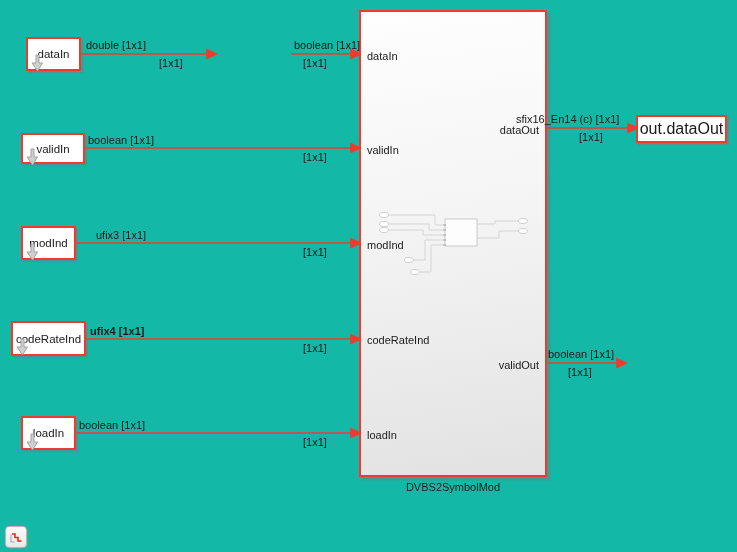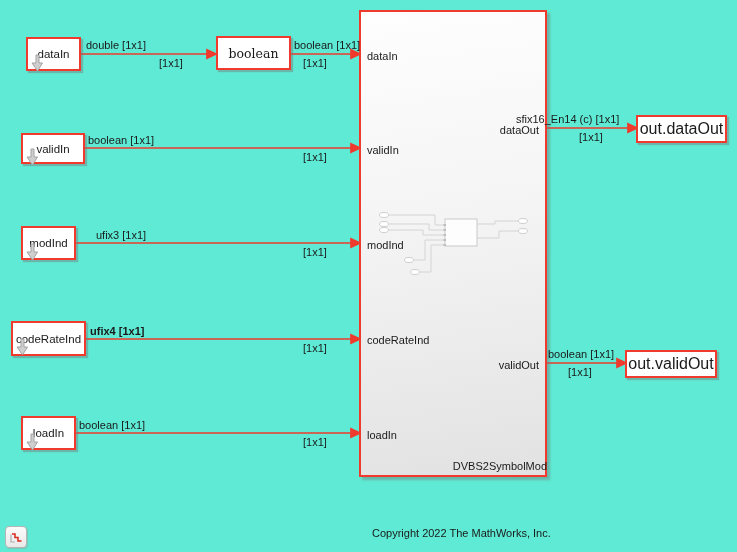--- a/index.html
+++ b/index.html
@@ -1,16 +1,16 @@
 <!DOCTYPE html>
 <html><head>
 <meta charset="utf-8">
 <style>
   html,body{margin:0;padding:0;background:#fff;}
-  #canvas{position:relative;width:737px;height:552px;background:#5eead4;
+  #canvas{position:relative;width:737px;height:552px;background:#14b8a6;
           font-family:"Liberation Sans",sans-serif;color:#1a1a1a;overflow:hidden;}
   #wires{position:absolute;left:0;top:0;width:737px;height:552px;z-index:1;}
   .block{position:absolute;z-index:2;background:#ffffff;border:2.5px solid #ef3a2d;
          box-sizing:border-box;display:flex;align-items:center;justify-content:center;
          box-shadow:2px 2px 1px rgba(120,120,120,0.45);}
   .inport .lbl{font-size:11.5px;white-space:nowrap;}
   .port-arrow{position:absolute;left:2px;top:15px;z-index:3;}
   .conv{font-family:"DejaVu Serif",serif;font-size:12.5px;}
   .outport{font-size:16px;}
   .subsystem{position:absolute;left:359px;top:10px;width:188px;height:467px;z-index:2;
@@ -110,23 +110,20 @@
 
   <div class="block inport" style="left:21px;top:416px;width:55px;height:34px;">
     <span class="port-arrow">
       <svg width="15" height="19" viewBox="0 0 15 19">
           <path d="M6 1 h3 v8 h3.5 L7.5 17 L2 9 h4 z" fill="#cfcfcf" stroke="#a3a3a3" stroke-width="1"></path>
         </svg>
     </span>
     <span class="lbl">loadIn</span>
   </div>
 
-  <div class="block" style="left:216px;top:36px;width:75px;height:34px;">
-    <span class="conv">boolean</span>
-  </div>
 
   <div class="subsystem">
     <svg class="watermark" width="183" height="462" viewBox="0 0 183 462">
       <g stroke="#d4d4d4" fill="none" stroke-width="1">
         <path d="M28 203 H74 V213 H84"></path>
         <path d="M28 212 H68 V218 H84"></path>
         <path d="M28 218 H62 V223 H84"></path>
         <path d="M52 248 H64 V228 H84"></path>
         <path d="M58 260 H70 V233 H84"></path>
         <path d="M116 212 H134 V209 H158"></path>
@@ -155,23 +152,20 @@
     <span class="pin left" style="top:227px;">modInd</span>
     <span class="pin left" style="top:322px;">codeRateInd</span>
     <span class="pin left" style="top:417px;">loadIn</span>
     <span class="pin right" style="top:112px;">dataOut</span>
     <span class="pin right" style="top:347px;text-align:center;">validOut</span>
   </div>
 
   <div class="block outport" style="left:636px;top:115px;width:91px;height:28px;">
     <span>out.dataOut</span>
   </div>
-  <div class="block outport" style="left:625px;top:350px;width:92px;height:28px;">
-    <span>out.validOut</span>
-  </div>
 
   <div class="sig" style="left:86px;top:39px;">double [1x1]</div>
   <div class="sig dim" style="left:159px;top:57px;width:54px;">[1x1]</div>
 
   <div class="sig" style="left:294px;top:39px;">boolean [1x1]</div>
   <div class="sig dim" style="left:303px;top:57px;width:54px;">[1x1]</div>
 
   <div class="sig" style="left:88px;top:134px;">boolean [1x1]</div>
   <div class="sig dim" style="left:303px;top:151px;width:54px;">[1x1]</div>
 
@@ -183,22 +177,21 @@
 
   <div class="sig" style="left:79px;top:419px;">boolean [1x1]</div>
   <div class="sig dim" style="left:303px;top:436px;width:54px;">[1x1]</div>
 
   <div class="sig" style="left:516px;top:113px;">sfix16_En14 (c) [1x1]</div>
   <div class="sig dim" style="left:579px;top:131px;width:54px;">[1x1]</div>
 
   <div class="sig" style="left:548px;top:348px;">boolean [1x1]</div>
   <div class="sig dim" style="left:568px;top:366px;width:54px;">[1x1]</div>
 
-  <div class="caption" style="left:359px;top:460px;width:188px;text-align:right;">DVBS2SymbolMod</div>
-  <div class="caption" style="left:372px;top:527px;">Copyright 2022 The MathWorks, Inc.</div>
+  <div class="caption" style="left:359px;top:481px;width:188px;text-align:center;">DVBS2SymbolMod</div>
 
   <div class="badge">
     <svg width="14" height="14" viewBox="0 0 14 14">
       <path d="M2 4.5 V12 H6" fill="none" stroke="#b0b0b0" stroke-width="1.2"></path>
       <path d="M3 4 H6 V7.5 H9 V11 H12.5" fill="none" stroke="#d92a1c" stroke-width="1.5"></path>
     </svg>
   </div>
 
 </div>
 

